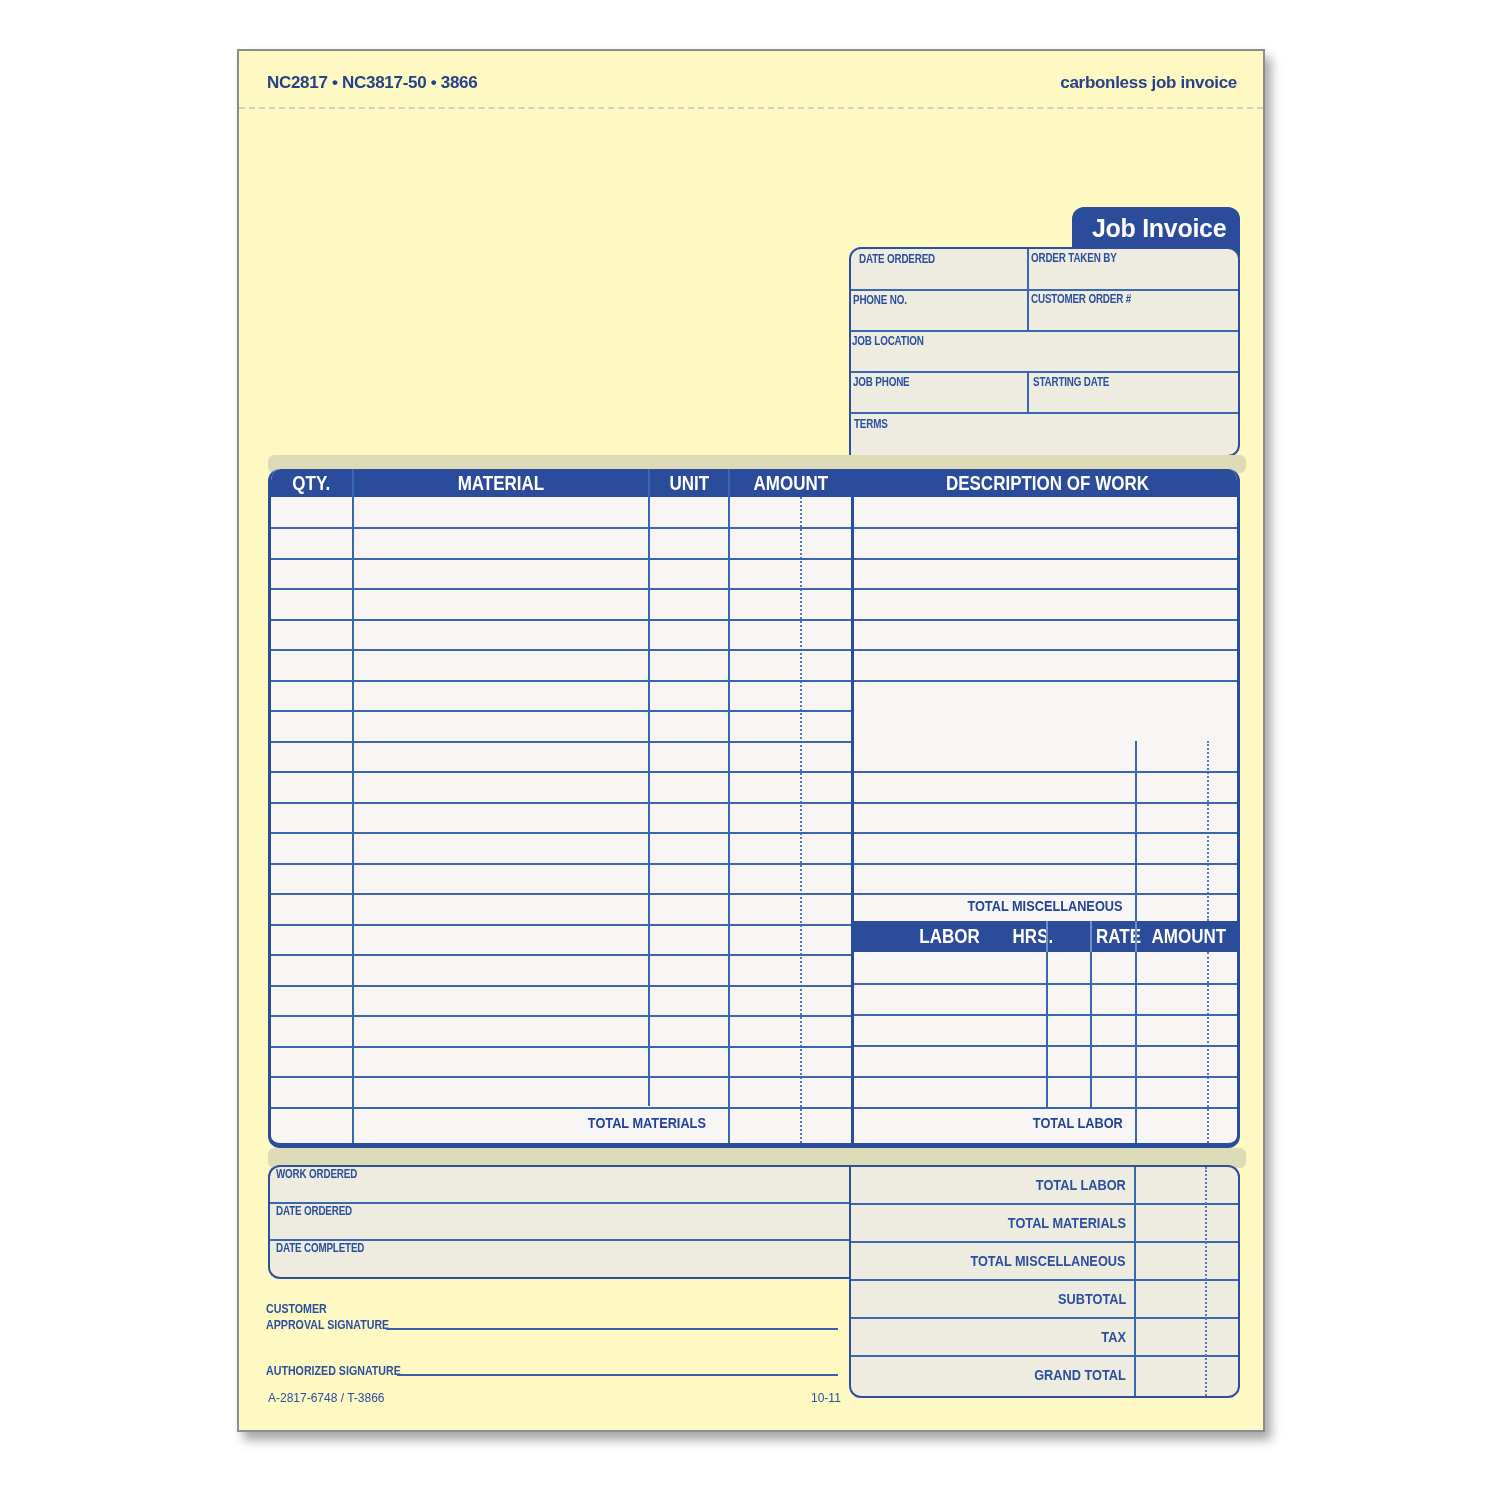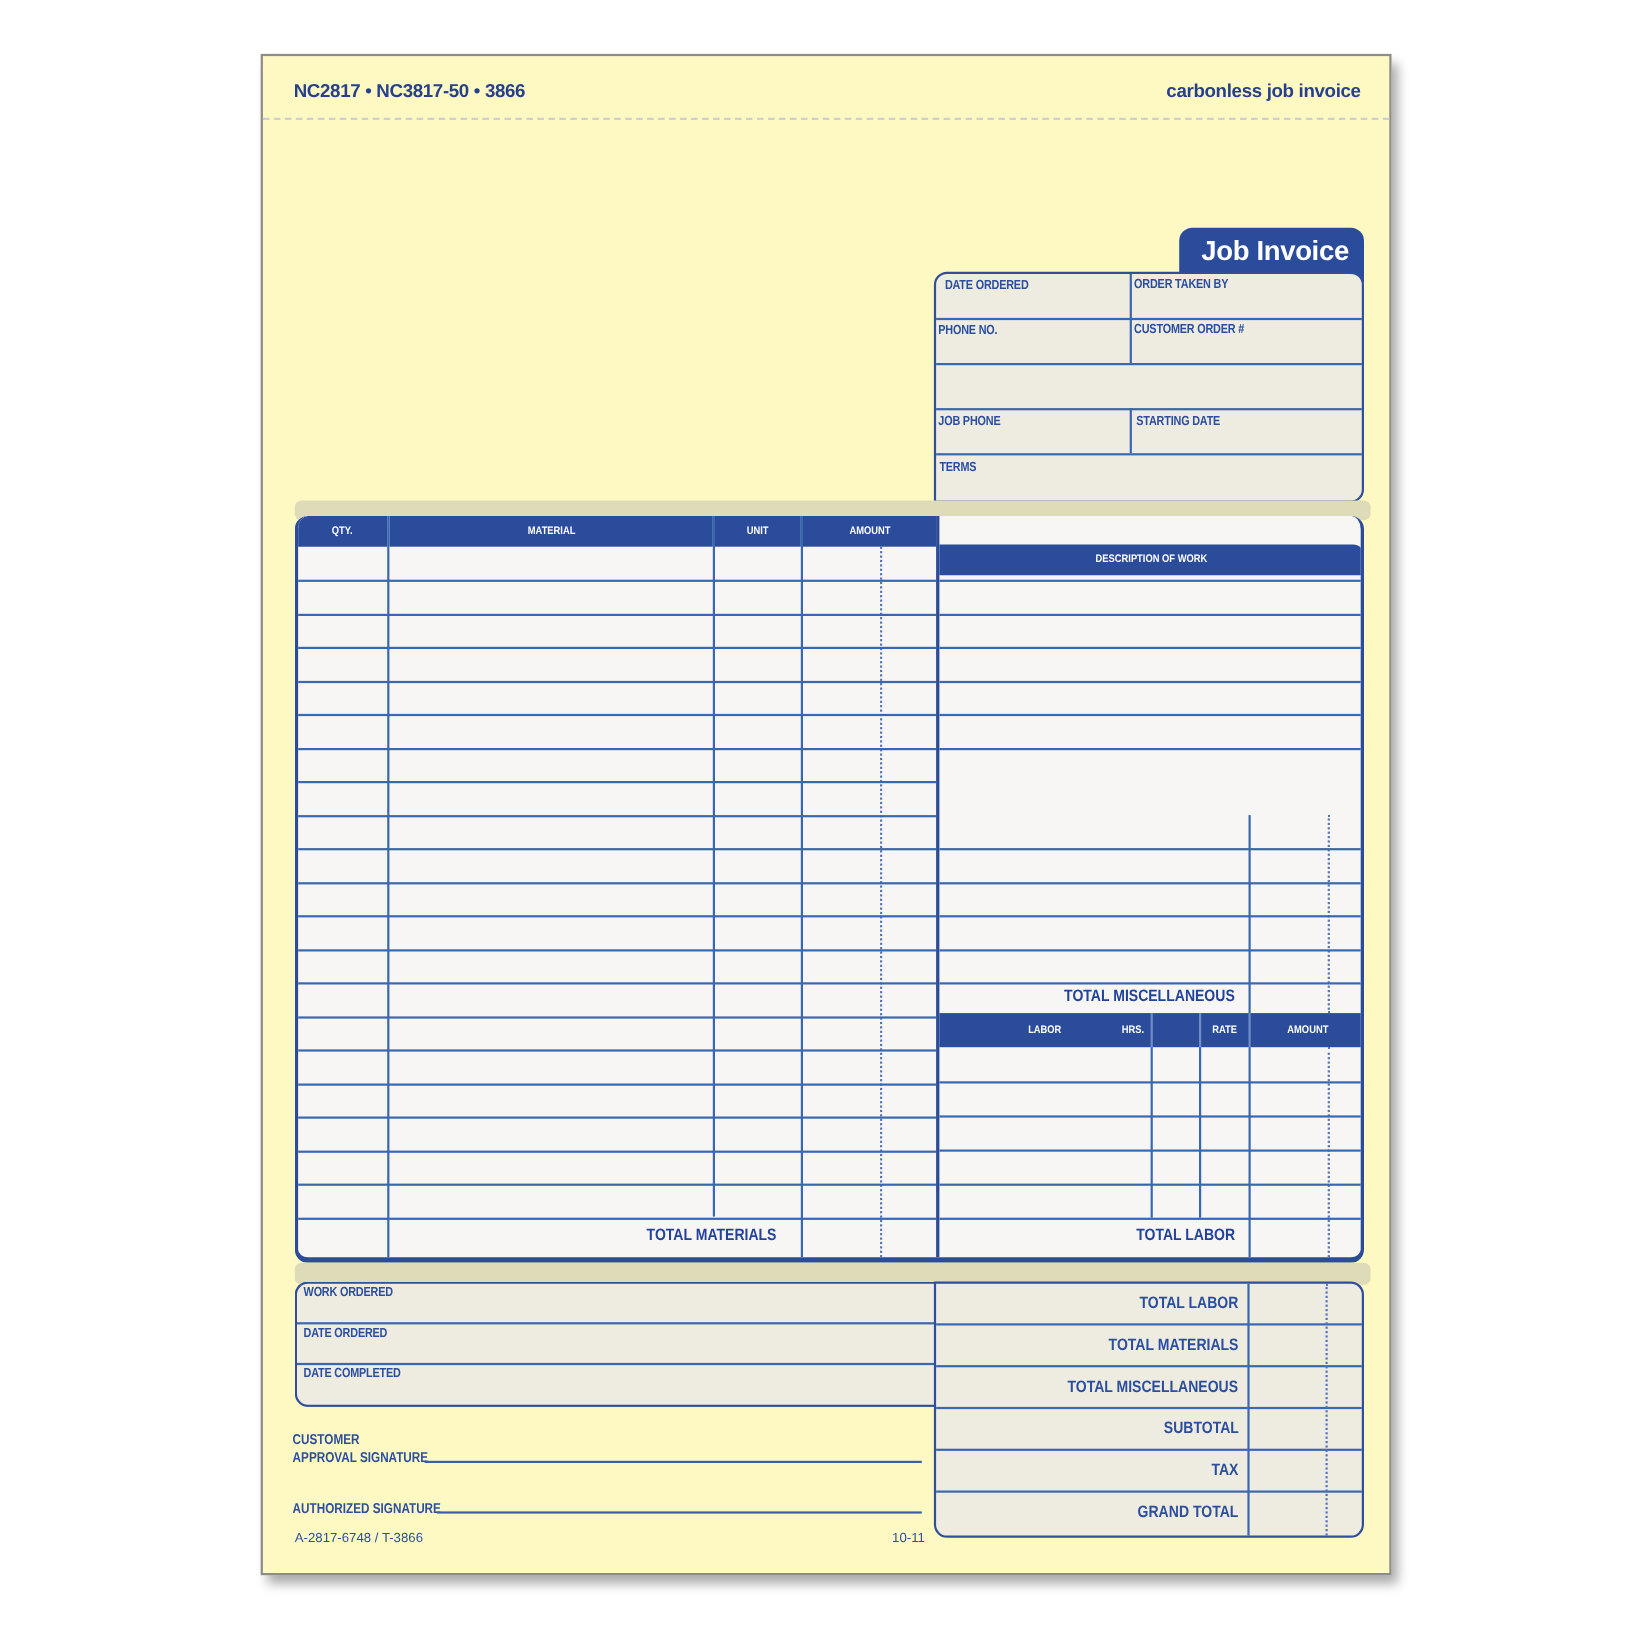--- a/index.html
+++ b/index.html
@@ -27,21 +27,21 @@
   .sold-box { left: 29px; top: 238px; width: 583px; height: 168px; border: 2px solid #2f4f9a; border-right: none; border-radius: 12px 0 0 12px; background: #eeebe1; }
   .info-box { left: 610px; top: 196px; width: 391px; height: 210px; border: 2px solid #2f4f9a; border-radius: 12px 12px 12px 0; background: #eeebe1; }
   .hline { position: absolute; left: 0; right: 0; height: 0; border-top: 2px solid #3a68b0; }
   .vline { position: absolute; top: 0; bottom: 0; width: 0; border-left: 2px solid #3a68b0; }
   .lbl { position: absolute; font-size: 12px; font-weight: bold; color: #2b4f9e; transform: scaleX(0.82); transform-origin: left top; white-space: nowrap; letter-spacing: -0.2px; }
 
   .tan-band { background: #dedbb8; border-radius: 6px; }
 
   
   .main { left: 29px; top: 418px; width: 972px; height: 679px; border: 3px solid #2b4c9b; border-top: none; border-radius: 12px 12px 12px 12px; background: #f7f6f4; overflow: hidden; border-bottom-width: 5px; }
-  .th { position: absolute; top: 0; height: 28px; background: #2b4c9b; color: #fff; font-size: 10px; font-weight: bold; text-align: center; line-height: 28px; }
+  .th { position: absolute; top: 0; height: 28px; background: #2b4c9b; color: #fff; font-size: 20px; font-weight: bold; text-align: center; line-height: 28px; }
   .th span { display: inline-block; transform: scaleX(0.85); }
   .dotv { position: absolute; width: 0; border-left: 2px dotted #5577bb; }
   .row-line { position: absolute; height: 0; border-top: 2px solid #3a68b0; }
 
   .tot-lbl { position: absolute; font-size: 15px; font-weight: bold; color: #23439a; white-space: nowrap; transform: scaleX(0.85); transform-origin: right center; text-align: right; }
 
   
   .work-box { left: 29px; top: 1114px; width: 583px; height: 114px; border: 2px solid #2f4f9a; border-right: none; border-radius: 12px 0 0 12px; background: #eeebe1; padding-left: 41px; }
   .totals-box { left: 610px; top: 1114px; width: 391px; height: 233px; border: 2px solid #2f4f9a; border-radius: 0 12px 12px 12px; background: #eeebe1; }
   .sum-lbl { position: absolute; right: 112px; font-size: 15px; font-weight: bold; color: #2b4f9e; transform: scaleX(0.85); transform-origin: right center; white-space: nowrap; }
@@ -75,40 +75,43 @@
     </div>
     <div class="abs" style="left:178px;top:0;width:210px;height:40px;">
       <span class="lbl" style="left:2px;top:2px;">ORDER TAKEN BY</span>
     </div>
     <div class="abs" style="left:0;top:42px;width:176px;height:39px;">
       <span class="lbl" style="left:2px;top:2px;">PHONE NO.</span>
     </div>
     <div class="abs" style="left:178px;top:42px;width:210px;height:39px;">
       <span class="lbl" style="left:2px;top:1px;">CUSTOMER ORDER #</span>
     </div>
+    <div class="abs" style="left:0;top:83px;width:388px;height:39px;">
+      <span class="lbl" style="left:1px;top:2px;">JOB LOCATION</span>
+    </div>
     <div class="abs" style="left:0;top:124px;width:176px;height:39px;">
       <span class="lbl" style="left:2px;top:2px;">JOB PHONE</span>
     </div>
     <div class="abs" style="left:178px;top:124px;width:210px;height:39px;">
       <span class="lbl" style="left:4px;top:2px;">STARTING DATE</span>
     </div>
     <div class="abs" style="left:0;top:165px;width:388px;height:40px;">
       <span class="lbl" style="left:3px;top:3px;">TERMS</span>
     </div>
   </div>
 
   <div class="abs tan-band" style="left:29px;top:404px;width:978px;height:18px;"></div>
 
   <div class="abs main">
 
     <div class="th" style="left:0;width:81px;border-radius:10px 0 0 0;"><span>QTY.</span></div>
     <div class="th" style="left:83px;width:294px;"><span>MATERIAL</span></div>
     <div class="th" style="left:379px;width:78px;"><span>UNIT</span></div>
     <div class="th" style="left:459px;width:121px;"><span>AMOUNT</span></div>
-    <div class="th" style="left:583px;width:386px;border-radius:0 10px 0 0;margin-top:26px;"><span>DESCRIPTION OF WORK</span></div>
+    <div class="th" style="left:583px;width:386px;border-radius:0 10px 0 0;"><span>DESCRIPTION OF WORK</span></div>
 
     <div class="vline" style="left:81px;top:0;"></div>
     <div class="vline" style="left:377px;top:0;bottom:37px;"></div>
     <div class="vline" style="left:457px;top:0;"></div>
     <div class="dotv" style="left:529px;top:28px;bottom:0;"></div>
     <div class="abs" style="left:580px;top:0;bottom:0;width:3px;background:#2b4c9b;"></div>
 
     <div class="row-line" style="left:0;width:580px;top:58px;"></div>
     <div class="row-line" style="left:0;width:580px;top:89px;"></div>
     <div class="row-line" style="left:0;width:580px;top:119px;"></div>

